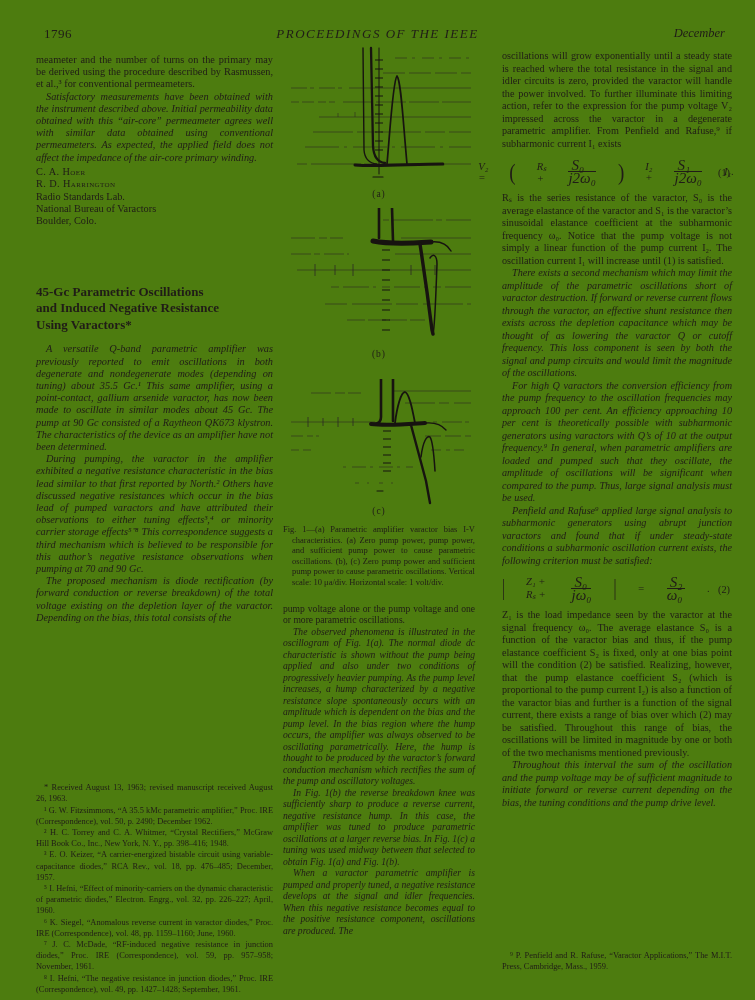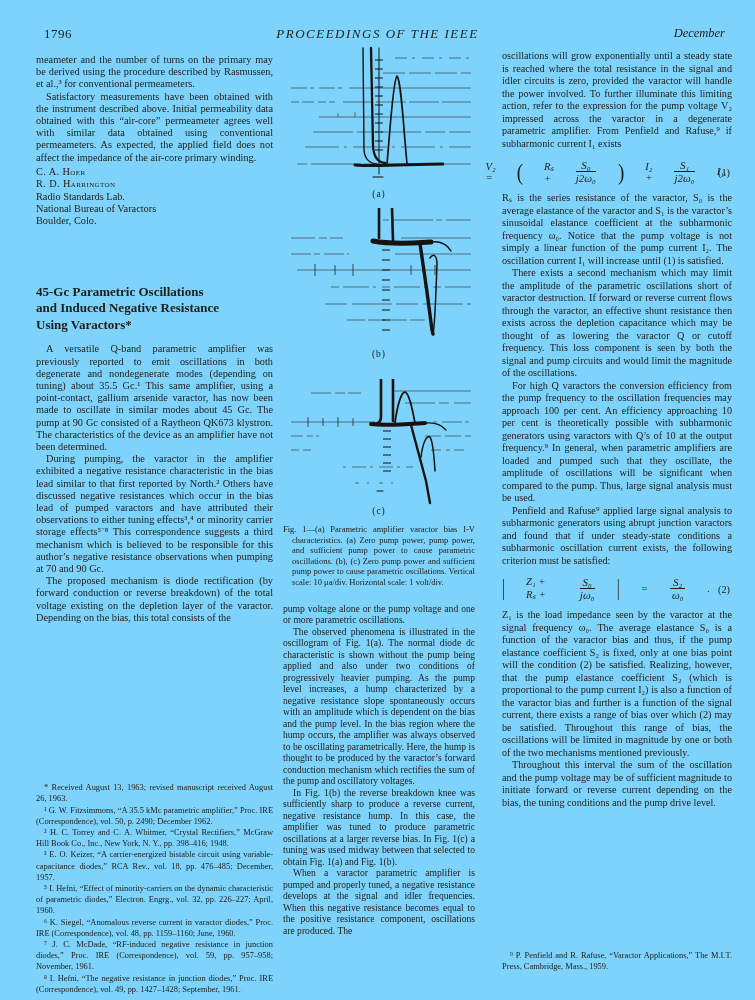--- a/index.html
+++ b/index.html
@@ -1,35 +1,35 @@
 <!DOCTYPE html>
 <html><head>
 <meta charset="utf-8">
 <style>
   html,body { margin:0; padding:0; background:#e8e6e1; }
   .page {
     position:relative; width:755px; height:1000px; margin:0 auto;
-    background:#7dd3fc; color:#201c17; overflow:hidden;
+    background:#4d7c0f; color:#201c17; overflow:hidden;
     font-family:"Liberation Serif", serif;
   }
   
   .page-header { position:absolute; top:24px; left:0; right:0; height:22px; }
   .pageno { position:absolute; left:44px; top:2px; font-size:13px; letter-spacing:.5px; }
   .journal { position:absolute; left:0; right:0; text-align:center; top:2px;
              font-size:13px; font-style:italic; letter-spacing:1.5px; }
   .issue { position:absolute; right:30px; top:2px; font-size:12.5px; font-style:italic; }
   
   .col { position:absolute; top:54px; }
   .col-left  { left:36px;  width:237px; height:941px; display:flex; flex-direction:column; }
   .col-mid   { left:283px; width:192px; top:46px; }
   .col-right { left:502px; width:230px; height:922px; top:50px; display:flex; flex-direction:column; }
   p.body { margin:0; text-align:justify; font-size:10.3px; line-height:12.2px; }
   .col-mid  p.body { font-size:9.6px;  line-height:11.5px; }
   .col-right p.body { font-size:10.2px; line-height:12.5px; }
-  .indent { text-indent:10px; }
+  .indent { text-indent:10px;font-style:italic; }
   
   .signature { text-align:left; margin:2px 2px 0 0; font-size:10.3px; line-height:12.4px; }
   .sc { font-variant:small-caps; letter-spacing:.4px; }
   
   .article-title { font-size:13px; line-height:16.5px; font-weight:bold; margin:56px 0 10px 0; }
   
   .footnotes p { margin:0; font-size:8.4px; line-height:11.2px; text-align:justify; text-indent:8px; }
   .col-left .footnotes { margin-top:auto; }
   .col-right .footnotes { margin-top:auto; }
   
@@ -41,22 +41,22 @@
   .gap-c { margin-top:20px; }
   .caption { font-size:8.5px; line-height:10.6px; text-align:justify;
              margin:8px 0 15px 0; padding-left:9px; text-indent:-9px; }
   
   .equation { position:relative; margin:9px 0 8px 0; padding-right:22px;
               display:flex; justify-content:center; align-items:center; }
   .eq-body { display:inline-flex; align-items:center; gap:21px;
              font-style:italic; font-size:10.6px; }
   .eq-num { position:absolute; right:2px; top:50%; transform:translateY(-50%);
             font-style:normal; font-size:10.3px; }
-  .frac { display:inline-flex; flex-direction:column; text-align:center;
-          font-size:11px; line-height:10.5px; margin:0 1px; }
+  .frac { display:inline-flex; flex-direction:column; text-align:left;
+          font-size:15px; line-height:10.5px; margin:0 1px; }
   .frac .num { border-bottom:.9px solid #201c17; padding:0 3px 1px 3px; }
   .frac .den { padding-top:1px; }
   .paren { font-style:normal; font-size:19px; font-weight:400; transform:scaleY(1.25); }
   .vbar  { font-style:normal; font-size:15px; transform:scaleY(1.5); font-weight:300; }
   .tr { stroke:#171310; fill:none; stroke-linecap:round; }
   .gl { stroke:#2c2824; fill:none; stroke-width:.7; opacity:.85; }
 </style>
 </head>
 <body>
 

